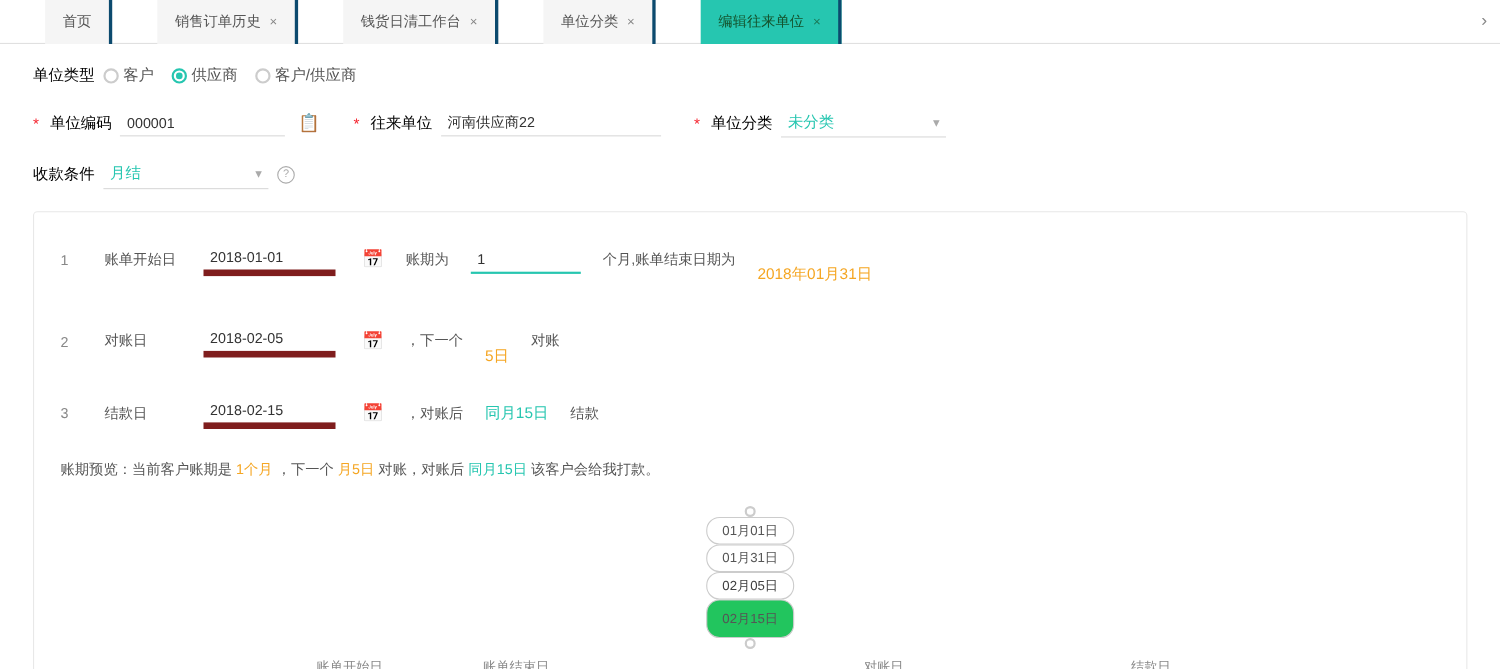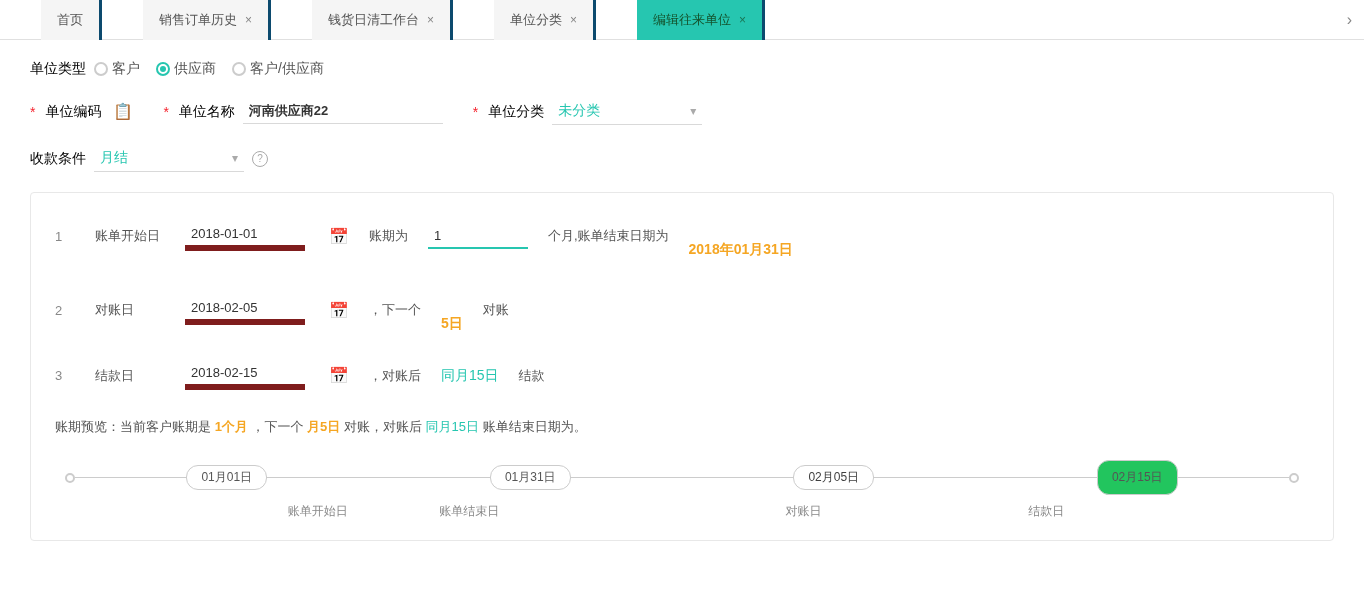--- a/index.html
+++ b/index.html
@@ -112,21 +112,20 @@
       border-bottom: 1px solid #d9d9d9;
       padding: 4px 6px;
       font-size: 13px;
       outline: none;
       color: #333;
       background: transparent;
       width: 150px;
     }
     .input-wide {
       width: 200px;
-      font-weight: bold;
     }
 
     
     .select-field {
       display: flex;
       align-items: center;
       border-bottom: 1px solid #d9d9d9;
       padding: 4px 6px;
       min-width: 150px;
       cursor: pointer;
@@ -213,21 +212,21 @@
       color: #333;
       background: transparent;
       width: 100px;
     }
     .row-desc {
       color: #555;
       font-size: 13px;
     }
     .highlight-orange {
       color: #f5a623;
-      font-weight: 700;
+      font-weight: 400;
       margin-top: 28px;
     }
     .highlight-teal {
       color: #26c6b0;
     }
 
     
     .preview-text {
       font-size: 13px;
       color: #555;
@@ -279,25 +278,26 @@
           <span>客户/供应商</span>
         </label>
       </div>
     </div>
   </div>
 
   <div class="form-row">
     <div class="form-item">
       <span class="required-mark">*</span>
       <span class="form-label">单位编码</span>
+      <input class="input-field" type="text" value="000001" style="">
       <span class="cal-icon">📋</span>
     </div>
     <div class="form-item">
       <span class="required-mark">*</span>
-      <span class="form-label">单位名称</span>
+      <span class="form-label">往来单位</span>
       <input class="input-field input-wide" type="text" value="河南供应商22" style="">
     </div>
     <div class="form-item">
       <span class="required-mark">*</span>
       <span class="form-label">单位分类</span>
       <div class="select-field">
         <span class="select-value">未分类</span>
         <span class="select-arrow">▾</span>
       </div>
     </div>
@@ -347,25 +347,25 @@
       <span class="row-desc">结款</span>
     </div>
 
     <div class="preview-text">
       <span>账期预览：当前客户账期是</span>
       <span class="highlight-orange">1个月</span>
       <span>，下一个</span>
       <span class="highlight-orange">月5日</span>
       <span>对账，对账后</span>
       <span class="highlight-teal">同月15日</span>
-      <span>账单结束日期为。</span>
+      <span>该客户会给我打款。</span>
     </div>
 
     <div style="padding: 0 10px;">
-      <div style="display:flex; align-items:center; position:relative;">
+      <div style="display:flex; align-items:center; position:relative;flex-direction:column;">
 
         <div style="width:10px;height:10px;border-radius:50%;border:2px solid #ccc;background:#fff;flex-shrink:0;"></div>
         <div style="flex:1;height:1px;background:#ccc;"></div>
 
         <div style="display:flex;flex-direction:column;align-items:center;flex-shrink:0;">
           <div style="border:1px solid #ccc;border-radius:12px;padding:3px 14px;font-size:12px;color:#555;background:#fff;white-space:nowrap;">01月01日</div>
         </div>
         <div style="flex:2;height:1px;background:#ccc;"></div>
 
         <div style="display:flex;flex-direction:column;align-items:center;flex-shrink:0;">

